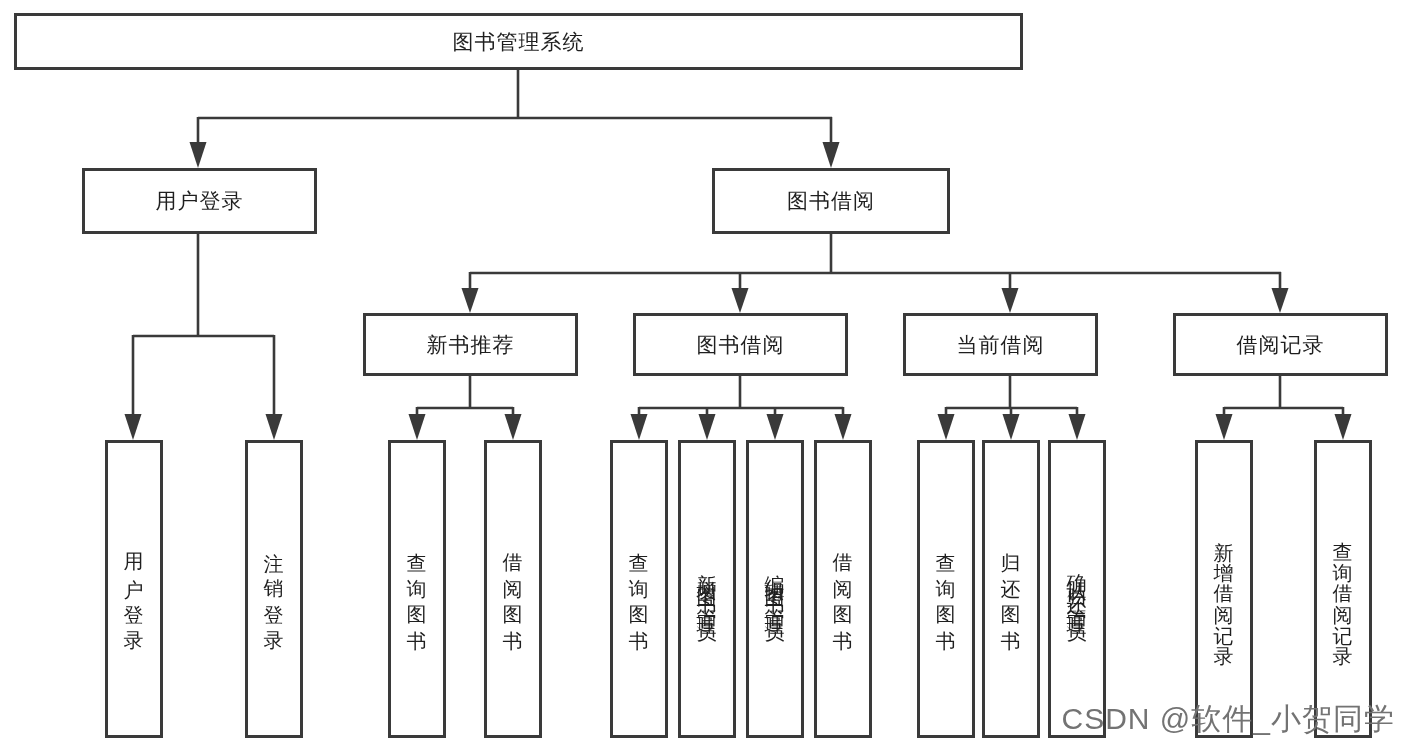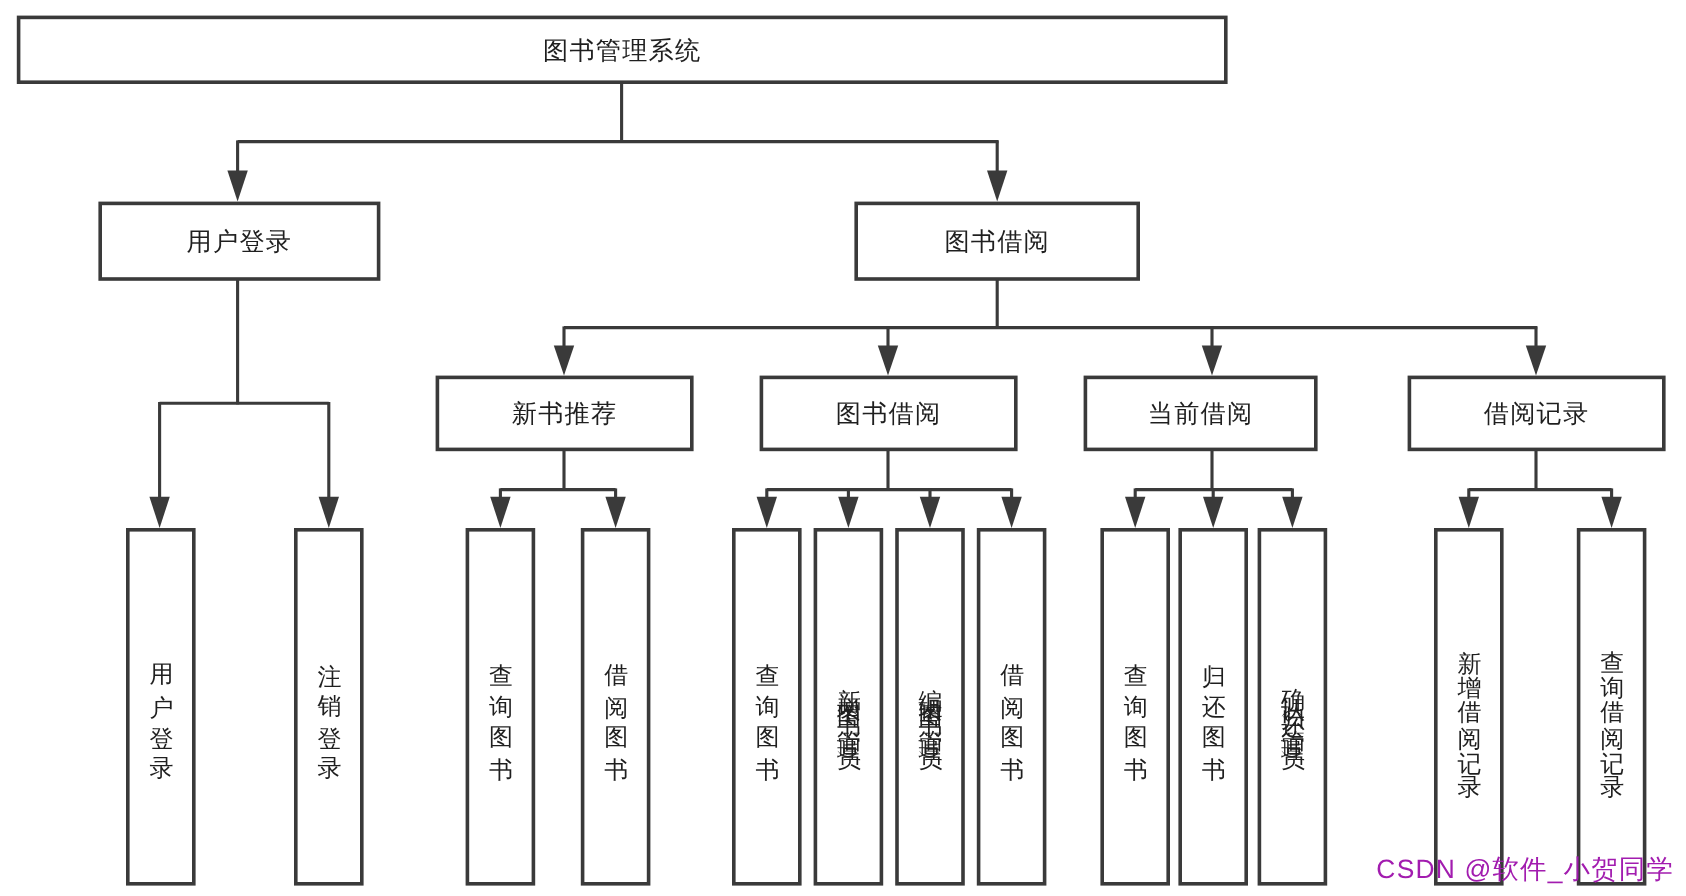--- a/index.html
+++ b/index.html
@@ -30,22 +30,22 @@
     color:#1f1f1f;
     white-space:nowrap;
   }
   #connectors{position:absolute;left:0;top:0;z-index:1;}
   #connectors line{stroke:#3a3a3a;stroke-width:2.6px;}
   #connectors polygon{fill:#3a3a3a;}
   .watermark{
     position:absolute;
     right:10px;
     bottom:7px;
-    font-size:22px;
-    color:#a21caf;
+    font-size:30px;
+    color:#737373;
     letter-spacing:1px;
     z-index:3;
   }
 </style>
 </head>
 <body>
 
 <div id="stage">
 
   <svg id="connectors" width="1405" height="747">

